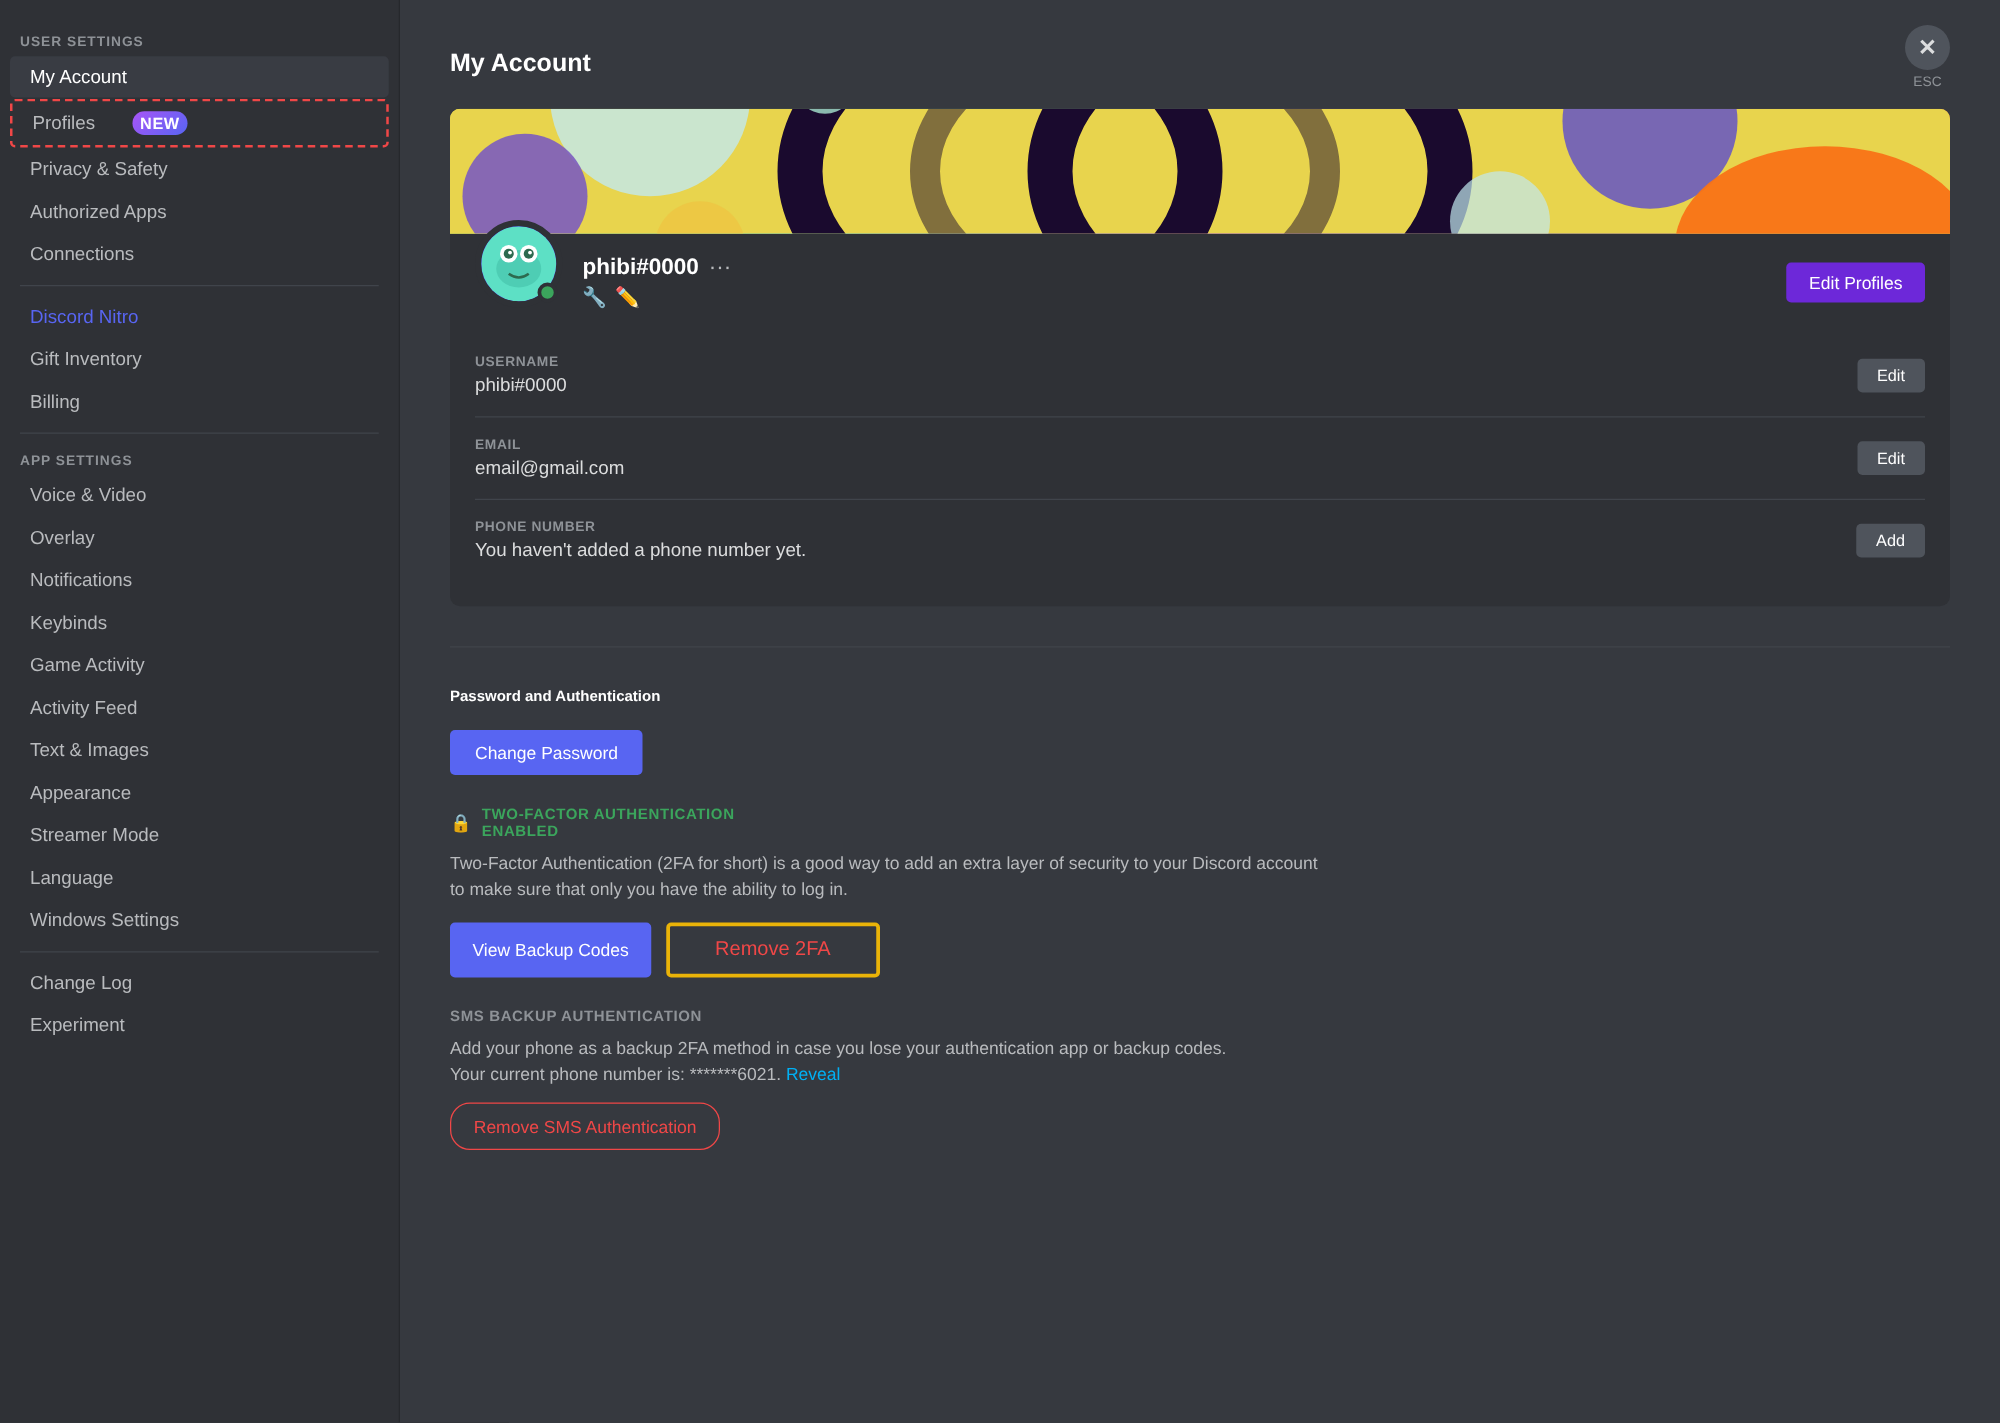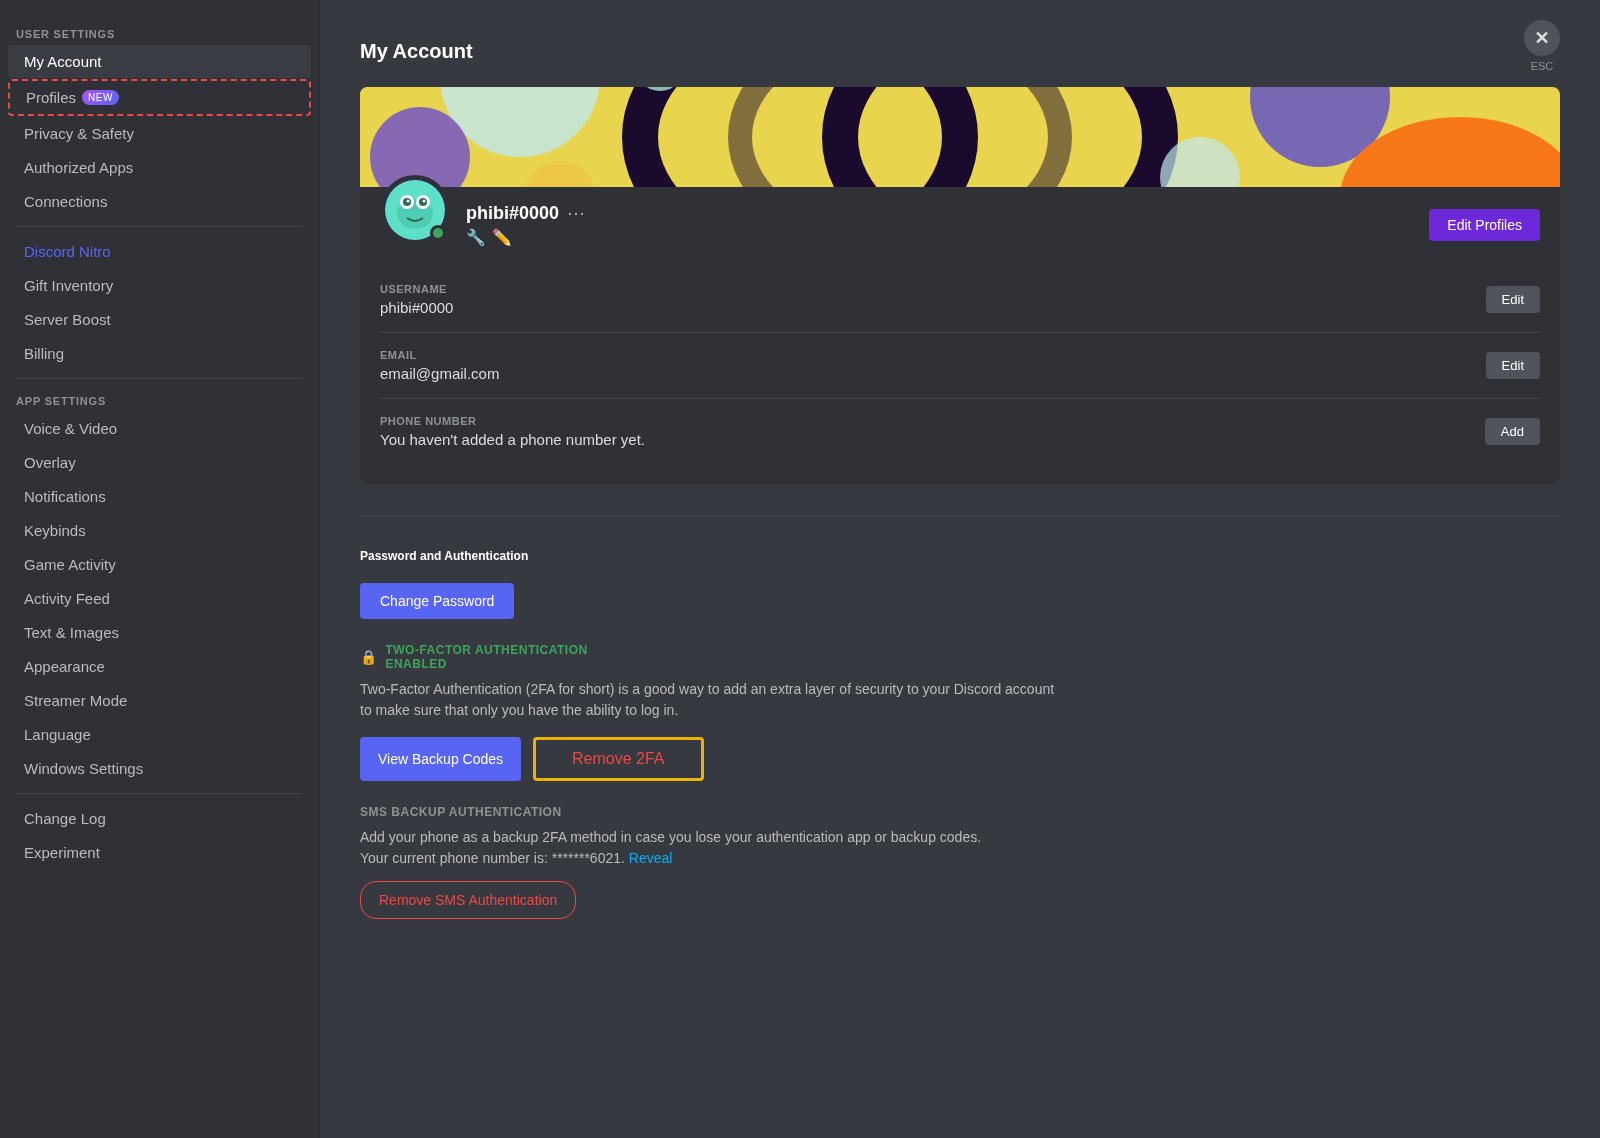--- a/index.html
+++ b/index.html
@@ -50,25 +50,26 @@
       border-radius: 4px;
       background: transparent;
       color: #b9bbbe;
     }
     .sidebar-item.nitro {
       color: #5865f2;
     }
     .new-badge {
       background: linear-gradient(135deg, #a855f7, #5865f2);
       color: #fff;
-      font-size: 10px;
-      font-weight: 400;
+      font-size: 13px;
+      font-weight: 700;
       padding: 2px 6px;
       border-radius: 10px;
       letter-spacing: 0.5px;
+      margin-left: 24px;
     }
     .sidebar-divider {
       height: 1px;
       background: #40444b;
       margin: 8px 16px;
     }
 
     
     .main-content {
       flex: 1;
@@ -377,23 +378,20 @@
     <span>Connections</span>
   </div>
 
   <div class="sidebar-divider"></div>
 
   <div class="sidebar-item nitro">
     <span>Discord Nitro</span>
   </div>
   <div class="sidebar-item">
     <span>Gift Inventory</span>
-  </div>
-  <div class="sidebar-item">
-    <span>Server Boost</span>
   </div>
   <div class="sidebar-item">
     <span>Billing</span>
   </div>
 
   <div class="sidebar-divider"></div>
 
   <div class="sidebar-section-label">APP SETTINGS</div>
 
   <div class="sidebar-item">

